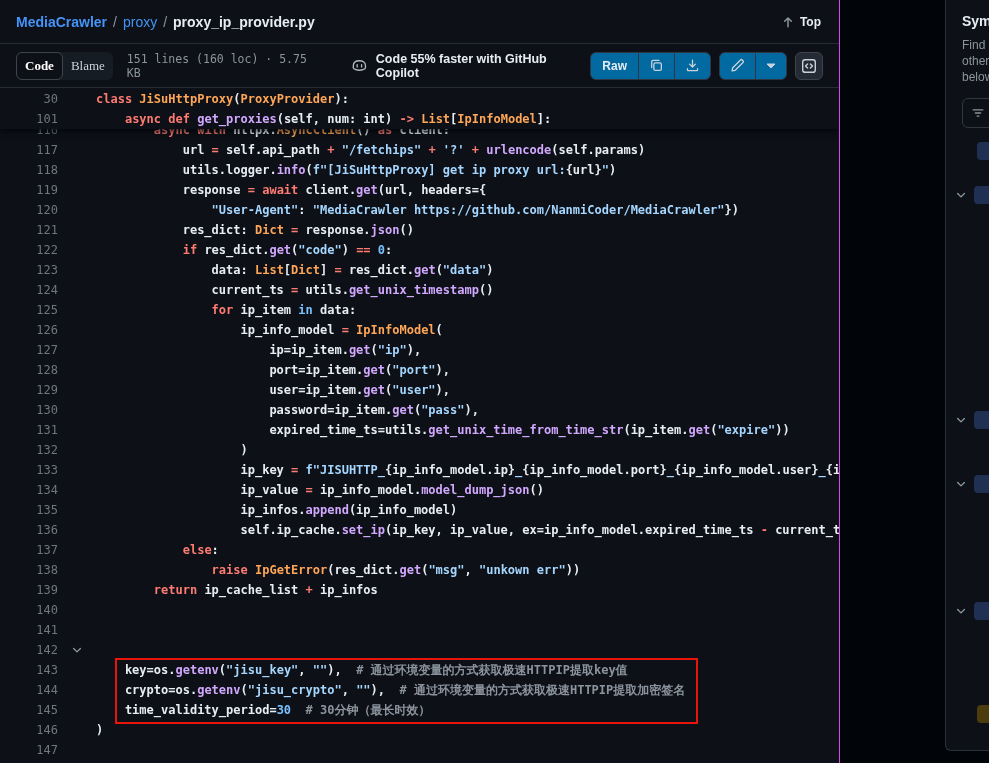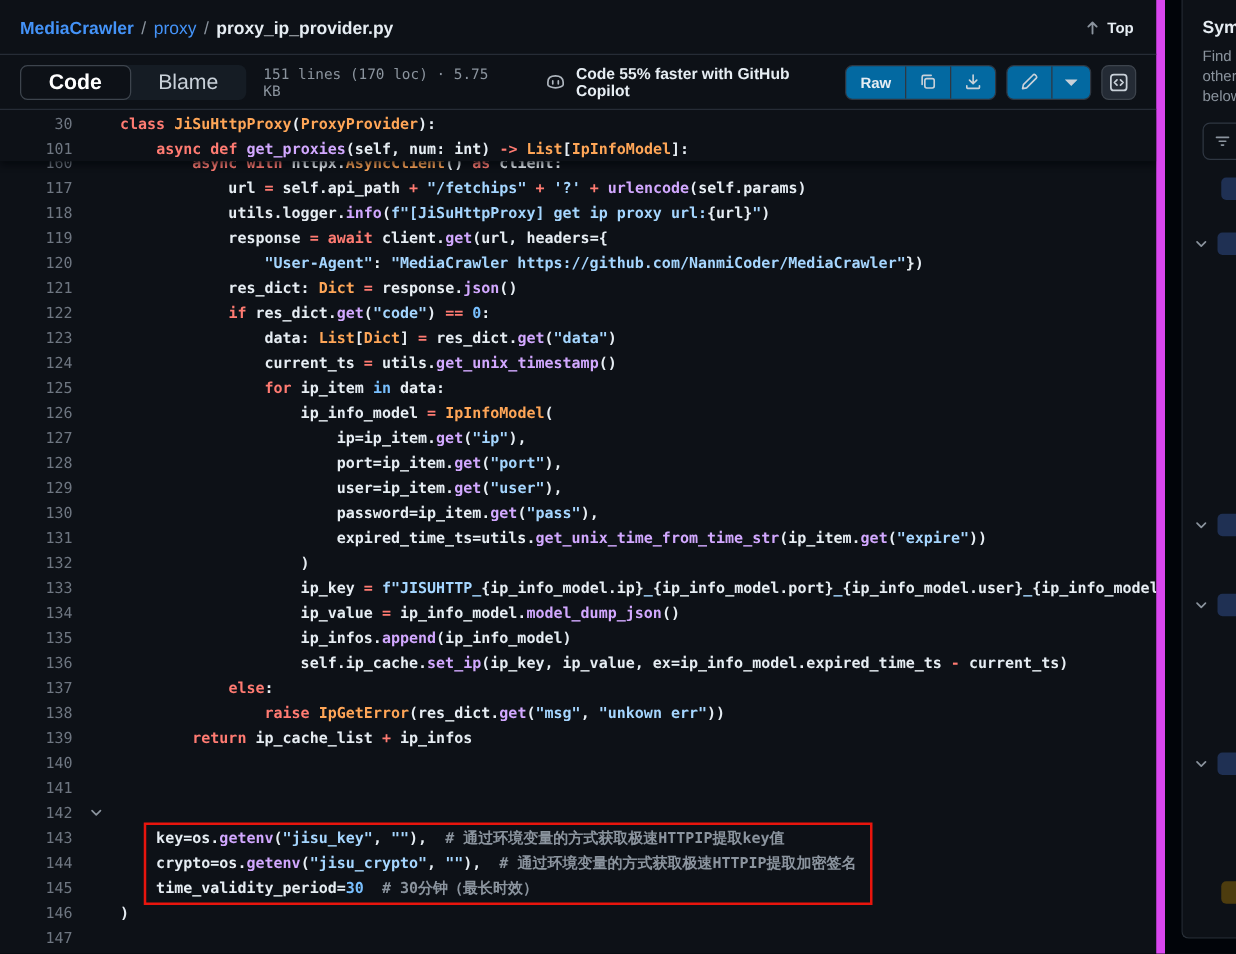--- a/index.html
+++ b/index.html
@@ -3,38 +3,38 @@
 <meta charset="utf-8">
 <style>
   * { box-sizing: border-box; }
   html,body { margin:0; padding:0; }
   body {
     width:989px; height:763px; overflow:hidden; position:relative;
     background:#010409; color:#e6edf3;
     font-family:"Liberation Sans", sans-serif;
   }
   
-  .left-col{ position:absolute; left:0; top:0; width:932px; height:763px;
-    background:#0d1117; border-right:7px solid #d946ef; }
+  .left-col{ position:absolute; left:0; top:0; width:840px; height:763px;
+    background:#0d1117; border-right:1px solid #d946ef; }
   .breadcrumb-row{ height:44px; border-bottom:1px solid #262c36; display:flex;
     align-items:center; padding:0 16px; font-size:14px; }
   .crumb-link{ color:#4493f8; text-decoration:none; cursor:pointer; }
   .crumb-link.repo{ font-weight:600; }
   .crumb-sep{ color:#8b949e; margin:0 6px; }
   .crumb-file{ color:#e6edf3; font-weight:600; }
   .top-btn{ margin-left:auto; display:flex; align-items:center; gap:5px;
     font-size:12px; font-weight:600; color:#e6edf3; cursor:pointer; padding-right:2px; }
   .top-btn svg{ stroke:#8b949e; }
 
   
   .toolbar{ height:44px; border-bottom:1px solid #262c36; display:flex;
     align-items:center; padding:0 16px; }
   .seg-control{ display:flex; background:#151c24; border-radius:6px; height:28px; align-items:stretch; }
-  .seg{ display:flex; align-items:center; padding:0 22px; font-size:17px; color:#c9d1d9;
-    border-radius:6px; cursor:pointer; }
+  .seg{ display:flex; align-items:center; padding:0 8px; font-size:13px; color:#c9d1d9;
+    border-radius:6px; cursor:pointer;font-family:Liberation Serif, serif; }
   .seg.selected{ background:#0d1117; border:1px solid #3d444d; color:#ffffff; font-weight:600; }
   .file-stats{ margin-left:14px; font-family:"DejaVu Sans Mono","Liberation Mono",monospace;
     font-size:11.5px; color:#8b949e; }
   .copilot{ margin-left:26px; display:flex; align-items:center; gap:8px; font-size:12.5px;
     font-weight:600; color:#e6edf3; cursor:pointer; }
   .copilot svg{ stroke:#adb5bd; }
   .toolbar-right{ margin-left:auto; display:flex; align-items:center; gap:8px; }
   .btn-group{ display:flex; height:28px; border:1px solid #2f3742; border-radius:6px;
     background:#0369a1; overflow:hidden; }
   .btn-group .gbtn{ display:flex; align-items:center; justify-content:center; padding:0 10px;
@@ -98,21 +98,21 @@
         </svg>
       <span>Top</span>
     </div>
   </div>
 
   <div class="toolbar">
     <div class="seg-control">
       <div class="seg selected">Code</div>
       <div class="seg">Blame</div>
     </div>
-    <span class="file-stats">151 lines (170 loc) · 5.75 KB</span>
+    <span class="file-stats">151 lines (160 loc) · 5.75 KB</span>
     <div class="copilot">
       <svg width="17" height="17" viewBox="0 0 16 16" fill="none" stroke-width="1.3" stroke-linejoin="round">
           <path d="M2.2 8.2c0-3.2 2.4-4.7 5.8-4.7s5.8 1.5 5.8 4.7v1.9c0 1-2.8 2.4-5.8 2.4s-5.8-1.4-5.8-2.4z"></path>
           <path d="M5.9 7.3v2.2M10.1 7.3v2.2" stroke-linecap="round"></path>
         </svg>
       <span>Code 55% faster with GitHub Copilot</span>
     </div>
     <div class="toolbar-right">
       <div class="btn-group">
         <div class="gbtn raw">Raw</div>
@@ -148,21 +148,21 @@
       </div>
     </div>
   </div>
 
   <div class="code-pane">
     <div class="sticky-block" id="sticky-lines">
         <div class="code-row"><span class="ln">30</span><span class="fold"></span><span class="lc"><span class="tk-k">class</span><span class="tk-d"> </span><span class="tk-e">JiSuHttpProxy</span><span class="tk-d">(</span><span class="tk-e">ProxyProvider</span><span class="tk-d">):</span></span></div>
         <div class="code-row"><span class="ln">101</span><span class="fold"></span><span class="lc"><span class="tk-d">    </span><span class="tk-k">async</span><span class="tk-d"> </span><span class="tk-k">def</span><span class="tk-d"> </span><span class="tk-f">get_proxies</span><span class="tk-d">(self, num: int) </span><span class="tk-k">-&gt;</span><span class="tk-d"> </span><span class="tk-e">List</span><span class="tk-d">[</span><span class="tk-e">IpInfoModel</span><span class="tk-d">]:</span></span></div>
       </div>
     <div class="lines-block" id="code-lines">
-        <div class="code-row"><span class="ln">160</span><span class="fold"></span><span class="lc"><span class="tk-d">        </span><span class="tk-k">async</span><span class="tk-d"> </span><span class="tk-k">with</span><span class="tk-d"> httpx.</span><span class="tk-e">AsyncClient</span><span class="tk-d">() </span><span class="tk-k">as</span><span class="tk-d"> client:</span></span></div>
+        <div class="code-row"><span class="ln">116</span><span class="fold"></span><span class="lc"><span class="tk-d">        </span><span class="tk-k">async</span><span class="tk-d"> </span><span class="tk-k">with</span><span class="tk-d"> httpx.</span><span class="tk-e">AsyncClient</span><span class="tk-d">() </span><span class="tk-k">as</span><span class="tk-d"> client:</span></span></div>
         <div class="code-row"><span class="ln">117</span><span class="fold"></span><span class="lc"><span class="tk-d">            url </span><span class="tk-k">=</span><span class="tk-d"> self.api_path </span><span class="tk-k">+</span><span class="tk-d"> </span><span class="tk-s">"/fetchips"</span><span class="tk-d"> </span><span class="tk-k">+</span><span class="tk-d"> </span><span class="tk-s">'?'</span><span class="tk-d"> </span><span class="tk-k">+</span><span class="tk-d"> </span><span class="tk-f">urlencode</span><span class="tk-d">(self.params)</span></span></div>
         <div class="code-row"><span class="ln">118</span><span class="fold"></span><span class="lc"><span class="tk-d">            utils.logger.</span><span class="tk-f">info</span><span class="tk-d">(</span><span class="tk-s">f"[JiSuHttpProxy] get ip proxy url:</span><span class="tk-d">{url}</span><span class="tk-s">"</span><span class="tk-d">)</span></span></div>
         <div class="code-row"><span class="ln">119</span><span class="fold"></span><span class="lc"><span class="tk-d">            response </span><span class="tk-k">=</span><span class="tk-d"> </span><span class="tk-k">await</span><span class="tk-d"> client.</span><span class="tk-f">get</span><span class="tk-d">(url, headers={</span></span></div>
         <div class="code-row"><span class="ln">120</span><span class="fold"></span><span class="lc"><span class="tk-d">                </span><span class="tk-s">"User-Agent"</span><span class="tk-d">: </span><span class="tk-s">"MediaCrawler https://github.com/NanmiCoder/MediaCrawler"</span><span class="tk-d">})</span></span></div>
         <div class="code-row"><span class="ln">121</span><span class="fold"></span><span class="lc"><span class="tk-d">            res_dict: </span><span class="tk-e">Dict</span><span class="tk-d"> </span><span class="tk-k">=</span><span class="tk-d"> response.</span><span class="tk-f">json</span><span class="tk-d">()</span></span></div>
         <div class="code-row"><span class="ln">122</span><span class="fold"></span><span class="lc"><span class="tk-d">            </span><span class="tk-k">if</span><span class="tk-d"> res_dict.</span><span class="tk-f">get</span><span class="tk-d">(</span><span class="tk-s">"code"</span><span class="tk-d">) </span><span class="tk-k">==</span><span class="tk-d"> </span><span class="tk-n">0</span><span class="tk-d">:</span></span></div>
         <div class="code-row"><span class="ln">123</span><span class="fold"></span><span class="lc"><span class="tk-d">                data: </span><span class="tk-e">List</span><span class="tk-d">[</span><span class="tk-e">Dict</span><span class="tk-d">] </span><span class="tk-k">=</span><span class="tk-d"> res_dict.</span><span class="tk-f">get</span><span class="tk-d">(</span><span class="tk-s">"data"</span><span class="tk-d">)</span></span></div>
         <div class="code-row"><span class="ln">124</span><span class="fold"></span><span class="lc"><span class="tk-d">                current_ts </span><span class="tk-k">=</span><span class="tk-d"> utils.</span><span class="tk-f">get_unix_timestamp</span><span class="tk-d">()</span></span></div>
         <div class="code-row"><span class="ln">125</span><span class="fold"></span><span class="lc"><span class="tk-d">                </span><span class="tk-k">for</span><span class="tk-d"> ip_item </span><span class="tk-n">in</span><span class="tk-d"> data:</span></span></div>
         <div class="code-row"><span class="ln">126</span><span class="fold"></span><span class="lc"><span class="tk-d">                    ip_info_model </span><span class="tk-k">=</span><span class="tk-d"> </span><span class="tk-e">IpInfoModel</span><span class="tk-d">(</span></span></div>

